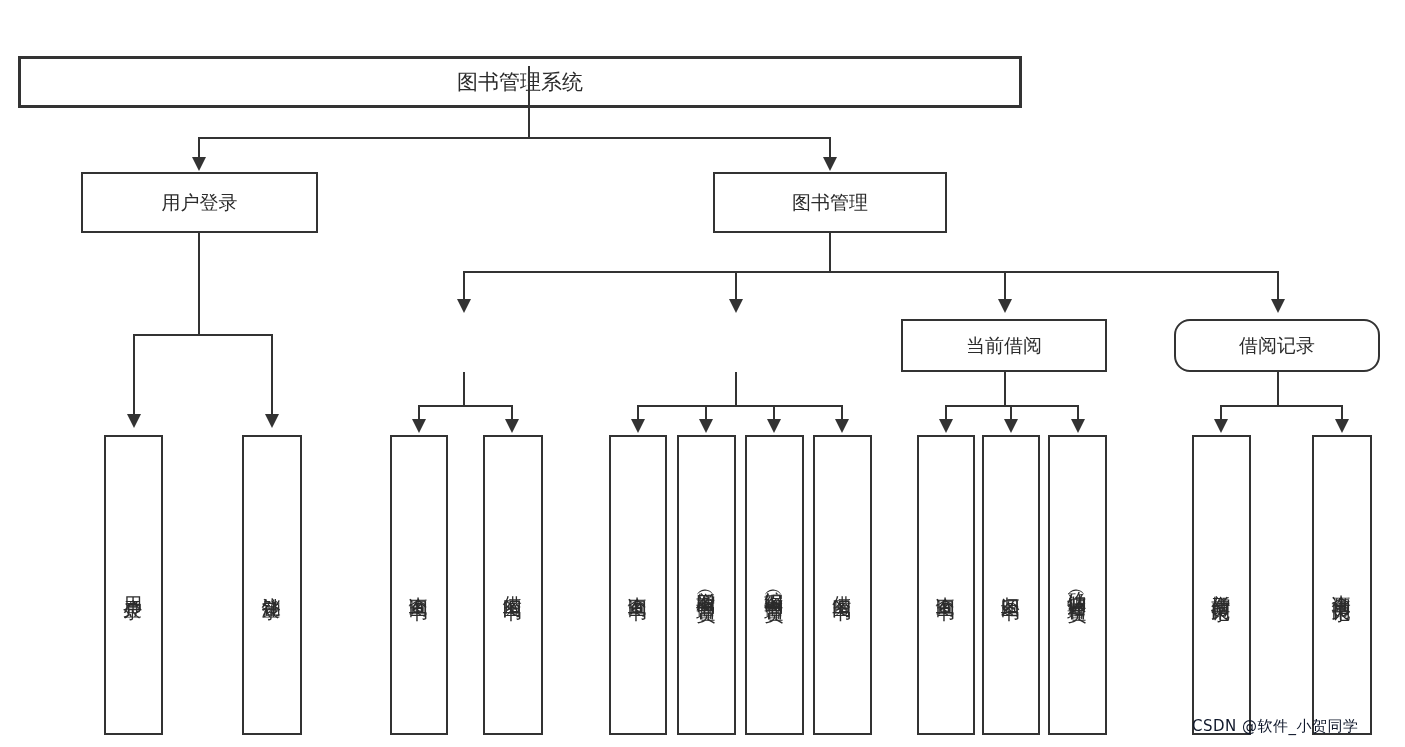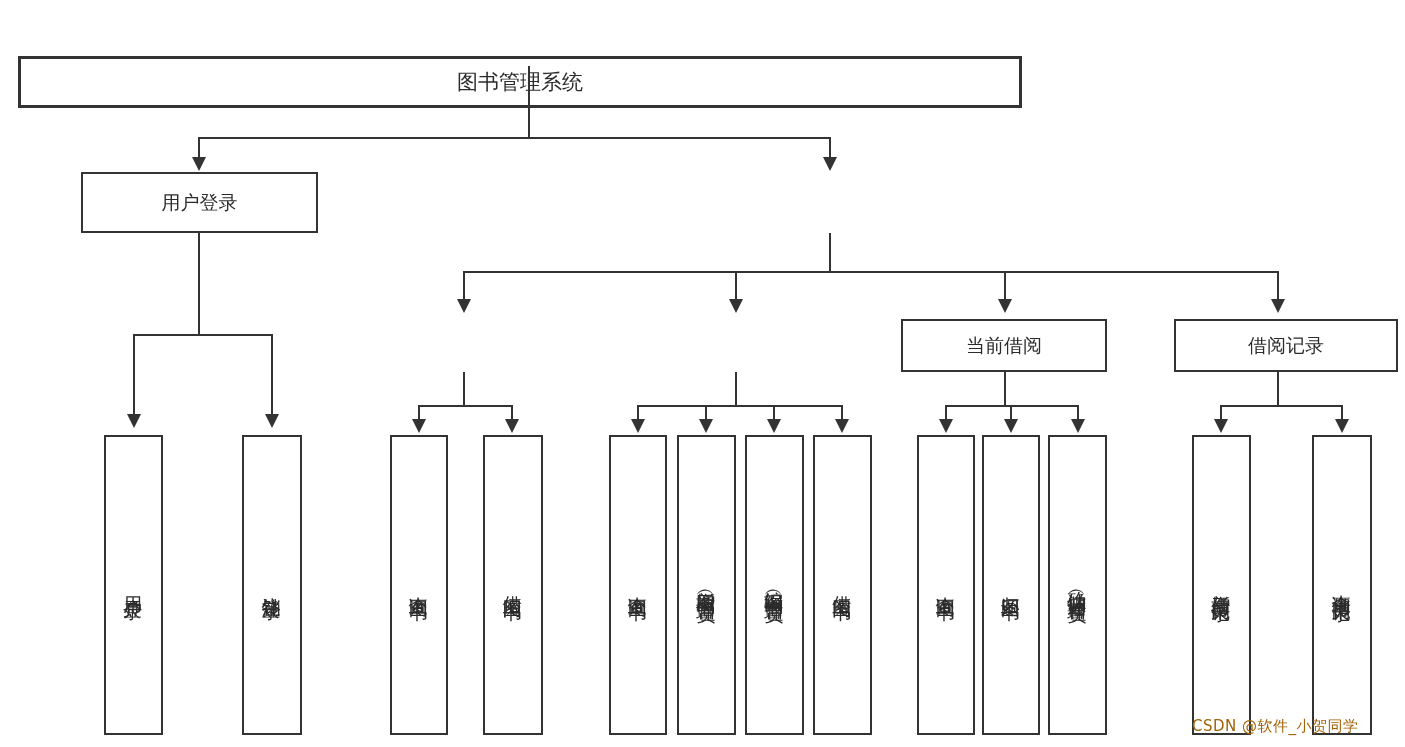--- a/index.html
+++ b/index.html
@@ -65,21 +65,21 @@
     position:absolute;
     width:0;height:0;
     border-left:7px solid transparent;
     border-right:7px solid transparent;
     border-top:14px solid #333333;
   }
   
   .watermark{
     position:absolute;
     font-size:15px;
-    color:#a16207;
+    color:#0f172a;
     white-space:nowrap;
     letter-spacing:0.5px;
     pointer-events:none;
   }
 </style>
 </head>
 <body>
 
 <div id="canvas">
 
@@ -89,20 +89,21 @@
 
   <div class="hline" style="left:198px;top:137px;width:632px;"></div>
 
   <div class="vline" style="left:198px;top:137px;height:22px;"></div>
   <div class="arrow" style="left:192px;top:157px;"></div>
   <div class="vline" style="left:829px;top:137px;height:22px;"></div>
   <div class="arrow" style="left:823px;top:157px;"></div>
 
   <div class="node level2" style="left:81px;top:172px;width:237px;height:61px;">用户登录</div>
 
+  <div class="node level2" style="left:713px;top:172px;width:234px;height:61px;">图书管理</div>
 
   <div class="vline" style="left:198px;top:233px;height:102px;"></div>
   <div class="hline" style="left:133px;top:334px;width:140px;"></div>
   <div class="vline" style="left:133px;top:334px;height:82px;"></div>
   <div class="arrow" style="left:127px;top:414px;"></div>
   <div class="vline" style="left:271px;top:334px;height:82px;"></div>
   <div class="arrow" style="left:265px;top:414px;"></div>
 
   <div class="node leaf" style="left:104px;top:435px;width:59px;height:300px;">用户登录</div>
   <div class="node leaf" style="left:242px;top:435px;width:60px;height:300px;">注销登录</div>
@@ -113,21 +114,21 @@
   <div class="vline" style="left:463px;top:271px;height:30px;"></div>
   <div class="arrow" style="left:457px;top:299px;"></div>
   <div class="vline" style="left:735px;top:271px;height:30px;"></div>
   <div class="arrow" style="left:729px;top:299px;"></div>
   <div class="vline" style="left:1004px;top:271px;height:30px;"></div>
   <div class="arrow" style="left:998px;top:299px;"></div>
   <div class="vline" style="left:1277px;top:271px;height:30px;"></div>
   <div class="arrow" style="left:1271px;top:299px;"></div>
 
   <div class="node level3" style="left:901px;top:319px;width:206px;height:53px;">当前借阅</div>
-  <div class="node level3" style="left:1174px;top:319px;width:224px;height:53px;">借阅记录</div>
+  <div class="node level3" style="left:1174px;top:319px;width:206px;height:53px;border-radius:16px;">借阅记录</div>
 
   <div class="vline" style="left:463px;top:372px;height:35px;"></div>
   <div class="hline" style="left:418px;top:405px;width:95px;"></div>
   <div class="vline" style="left:418px;top:405px;height:16px;"></div>
   <div class="arrow" style="left:412px;top:419px;"></div>
   <div class="vline" style="left:511px;top:405px;height:16px;"></div>
   <div class="arrow" style="left:505px;top:419px;"></div>
 
   <div class="node leaf" style="left:390px;top:435px;width:58px;height:300px;">查询图书</div>
   <div class="node leaf" style="left:483px;top:435px;width:60px;height:300px;">借阅图书</div>

